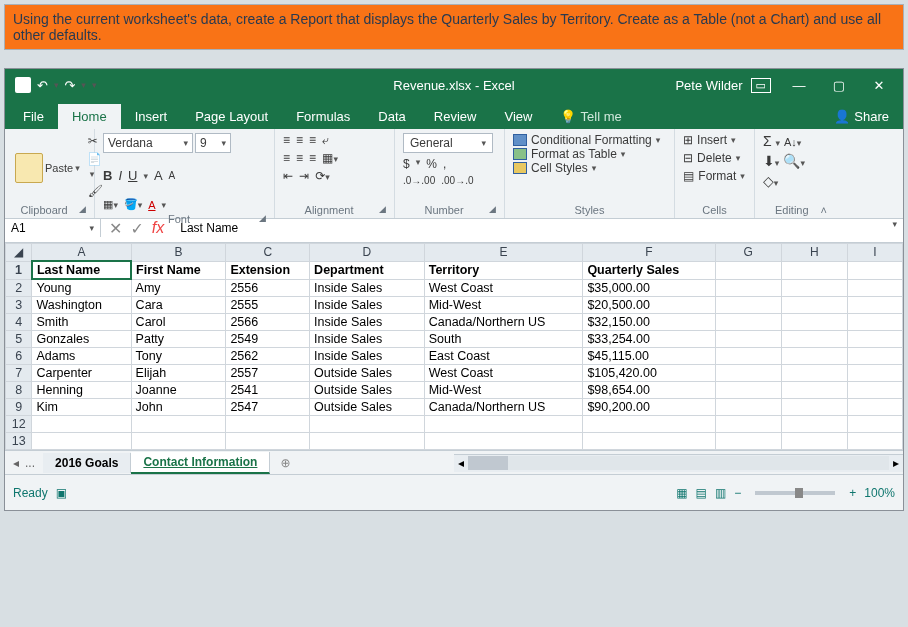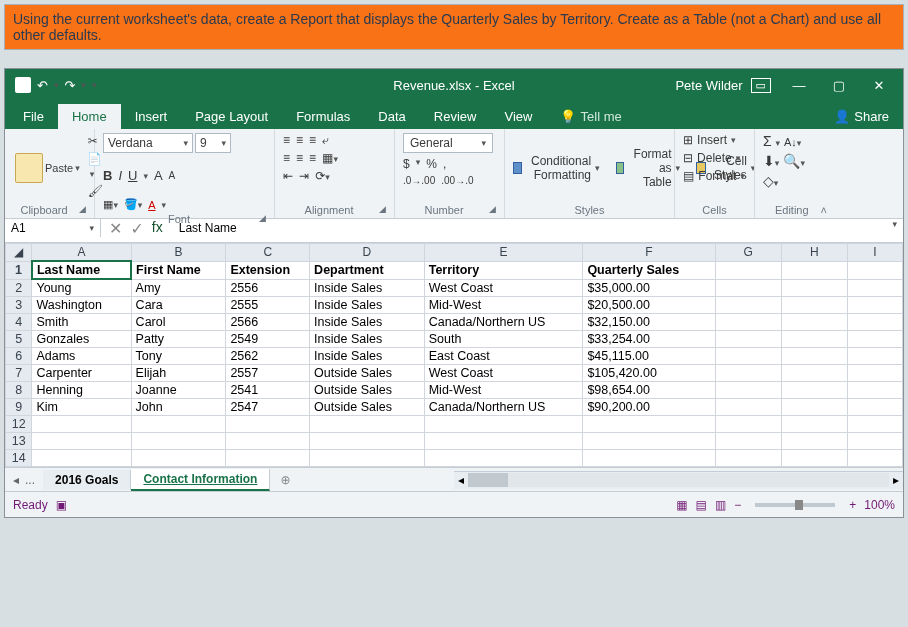--- a/index.html
+++ b/index.html
@@ -35,45 +35,45 @@
   .font-size { border: 1px solid #b0bac4; background: #fff; height: 20px; width: 36px; font-size: 12px; padding: 1px 4px; display: flex; align-items: center; justify-content: space-between;}
   .font-row2 { display: flex; gap: 6px; align-items: center; font-size: 13px;}
   .font-row2 .b { font-weight: bold;}
   .font-row2 .i { font-style: italic;}
   .font-row2 .u { text-decoration: underline;}
   .font-row3 { display: flex; gap: 6px; align-items: center;}
   .align-area { display: flex; flex-direction: column; gap: 4px; flex: 1;}
   .align-row { display: flex; gap: 6px; font-size: 12px;}
   .num-area { display: flex; flex-direction: column; gap: 4px; flex: 1;}
   .gen-box { border: 1px solid #b0bac4; background: #fff; height: 20px; width: 90px; font-size: 12px; padding: 1px 6px; display: flex; align-items: center; justify-content: space-between;}
-  .styles-area { display: flex; flex-direction: row; gap: 16px; flex: 1; font-size: 12px; text-align: right;}
+  .styles-area { display: flex; flex-direction: column; gap: 0; flex: 1; font-size: 12px;}
   .style-item { display: flex; align-items: center; gap: 4px;}
   .sic { width: 14px; height: 12px; background: #6090c8; border: 1px solid #3060a0;}
   .cells-area { display: flex; flex-direction: column; gap: 4px; flex: 1; font-size: 12px;}
   .edit-area { display: flex; flex-direction: column; gap: 4px; flex: 1; font-size: 14px;}
   .namebox-row { display: flex; align-items: flex-start; background: #fff; border-bottom: 1px solid #c4cdd4; height: 24px;}
   .namebox { width: 96px; border-right: 1px solid #c4cdd4; padding: 2px 6px; font-size: 12px; display: flex; align-items: center; justify-content: space-between;}
   .fx-btns { display: flex; gap: 8px; padding: 0 8px; color: #888;}
-  .fx { font-size: 14px; color: #14532d;}
+  .fx { font-style: italic; font-size: 16px; color: #ef4444;}
   .formula-bar { flex: 1; padding: 2px 8px; font-size: 12px;}
   .grid-wrap { background: #fff; position: relative; overflow: hidden;}
   table.grid { border-collapse: collapse; font-size: 12.5px; width: 100%;}
   table.grid th, table.grid td { border: 1px solid #d0d6dc; padding: 1px 4px; height: 17px; text-align: left; white-space: nowrap;}
   table.grid th { background: #e4eaef; color: #3a4450; font-weight: normal; text-align: center; font-size: 12px;}
   table.grid th.rowh { width: 24px; background: #e4eaef; text-align: center;}
   table.grid td.rowh { background: #e4eaef; text-align: center; width: 24px; color: #3a4450;}
   .sel-cell { border: 2px solid #1a7348 !important;}
   .hdr-row td { font-weight: bold;}
   .num { text-align: right;}
   .sheet-tabs { display: flex; align-items: center; background: #f0f3f5; border-top: 1px solid #c4cdd4; height: 24px; font-size: 12px;}
   .sheet-nav { display: flex; gap: 6px; padding: 0 8px; color: #666;}
   .sheet-tab { padding: 3px 12px; border-right: 1px solid #c4cdd4; background: #e8edf1; font-weight: bold;}
   .sheet-tab.active { background: #fff; border-bottom: 2px solid #1a7348; font-weight: bold; color: #1a7348; text-decoration: underline;}
   .new-sheet { padding: 3px 10px; color: #888;}
-  .statusbar { display: flex; align-items: center; background: #f0f3f5; border-top: 1px solid #c4cdd4; height: 26px; font-size: 12px; padding: 0 8px; color: #701a75;}
+  .statusbar { display: flex; align-items: center; background: #f0f3f5; border-top: 1px solid #c4cdd4; height: 36px; font-size: 12px; padding: 0 8px; color: #0f766e;}
   .statusbar .views { margin-left: auto; display: flex; gap: 8px; align-items: center;}
   .zoom-slider { width: 80px; height: 4px; background: #c0c8d0; position: relative; margin: 0 6px;}
   .zoom-slider .thumb { position: absolute; left: 40px; top: -3px; width: 8px; height: 10px; background: #888;}
   .scroll-h { height: 18px; background: #e8edf1; border-top: 1px solid #c4cdd4; margin-left: auto; width: 50%; display: flex; align-items: center;}
   .sb-track { flex: 1; background: #e0e6ea; height: 14px; position: relative;}
   .sb-thumb { position: absolute; left: 0; width: 40px; height: 14px; background: #c0c8d0;}
   .dd { font-size: 9px; color: #555;}
   .col-A{width:90px}.col-B{width:86px}.col-C{width:76px}.col-D{width:104px}.col-E{width:144px}.col-F{width:120px}.col-G{width:60px}.col-H{width:60px}.col-I{width:50px}
 </style>
 </head>
@@ -415,32 +415,20 @@
             <td></td>
             <td></td>
             <td></td>
             <td></td>
             <td></td>
             <td></td>
             <td></td>
             <td></td>
             <td></td>
           </tr>
-          <tr>
-            <td class="rowh">14</td>
-            <td></td>
-            <td></td>
-            <td></td>
-            <td></td>
-            <td></td>
-            <td></td>
-            <td></td>
-            <td></td>
-            <td></td>
-          </tr>
         </tbody>
     </table>
   </div>
 
   <div style="display:flex">
     <div class="sheet-tabs" style="flex:1">
       <div class="sheet-nav">
         <span>◂</span>
         <span>...</span>
       </div>

